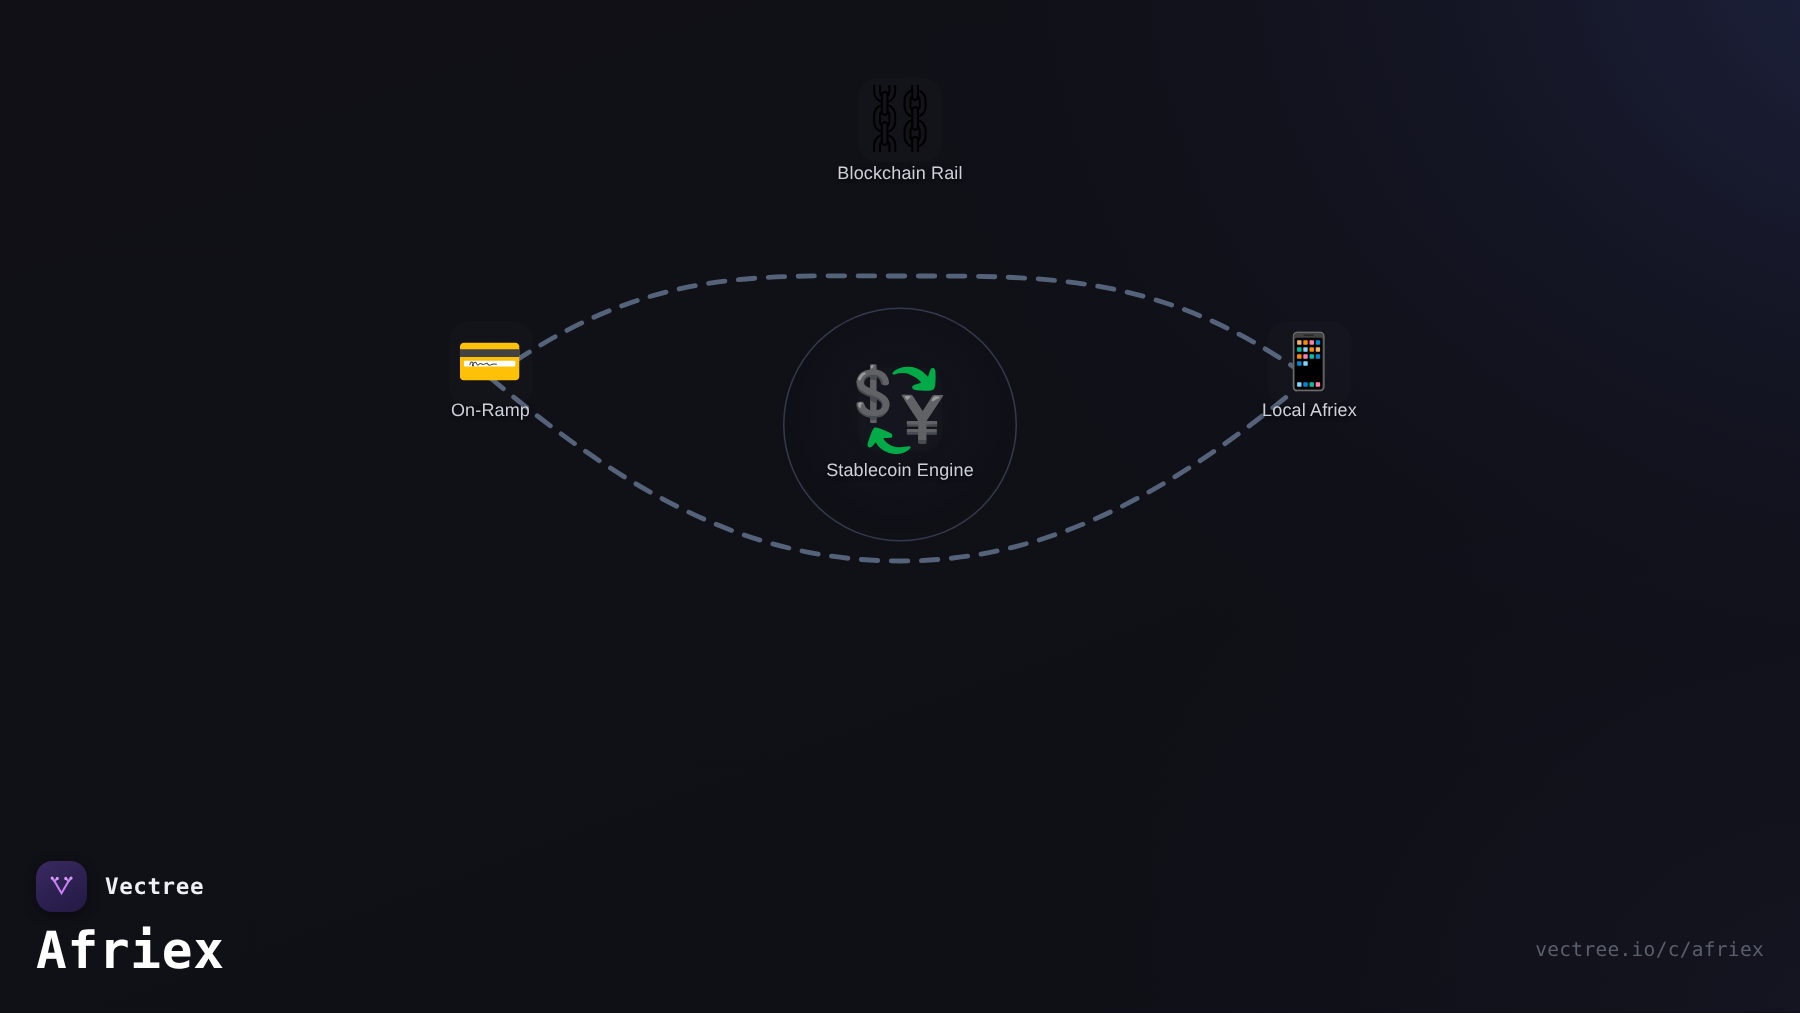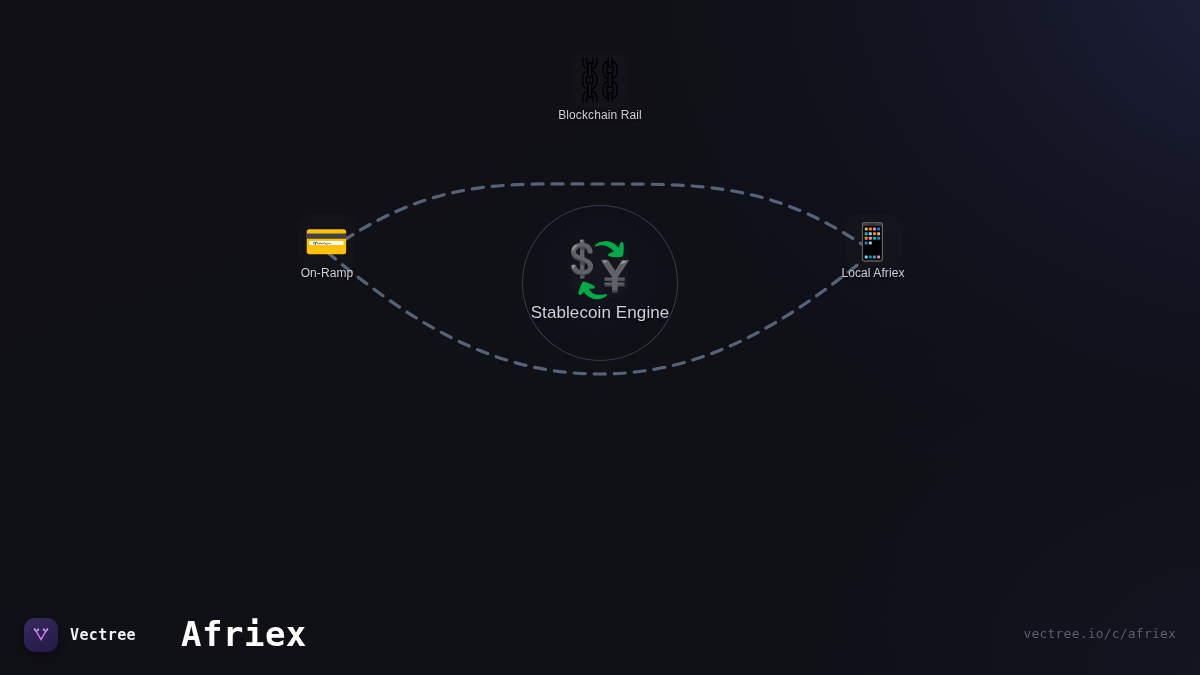--- a/index.html
+++ b/index.html
@@ -71,40 +71,40 @@
   #node-blockchain .glyph { font-size:44px; }
 
   #node-onramp { left:327px; top:252px; }
   #node-onramp .glyph { font-size:36px; }
 
   #node-payout { left:873px; top:252px; }
   #node-payout .glyph { font-size:36px; }
 
   #node-stablecoin { left:600px; top:283px; }
   #node-stablecoin .glyph { font-size:54px; }
-  #node-stablecoin .label { font-size:17px; }
+  #node-stablecoin .label { font-size:12px; }
 
   
   #hub-ring {
     position:absolute;
     left:600px; top:283px;
     width:156px; height:156px;
     margin-left:-78px; margin-top:-78px;
     border-radius:50%;
     border:1px solid rgba(120,142,180,0.34);
     background:radial-gradient(circle at 50% 45%, rgba(40,52,82,0.09) 0%, rgba(17,17,24,0) 72%);
     pointer-events:none;
   }
 
   
   #brand {
     position:absolute;
     left:24px; bottom:22px;
-    display:flex; 
-    gap:25px;
+    display:flex; flex-direction:column;
+    gap:9px;
   }
   #brand-row {
     display:flex; align-items:center; gap:12px;
   }
   #brand-logo {
     width:34px; height:34px;
     border-radius:11px;
     background:linear-gradient(150deg,#3a2a60 0%,#2b2050 55%,#241a44 100%);
     display:flex; align-items:center; justify-content:center;
     box-shadow:0 2px 8px rgba(0,0,0,0.45);
@@ -117,21 +117,20 @@
     color:#eef0f5;
     letter-spacing:0.4px;
   }
   #brand-title {
     font-family:"DejaVu Sans Mono", monospace;
     font-size:34px;
     font-weight:bold;
     color:#ffffff;
     letter-spacing:0.5px;
     line-height:1.05;
-    margin-left:20px;
   }
 
   #site-url {
     position:absolute;
     right:24px; bottom:34px;
     font-family:"DejaVu Sans Mono", monospace;
     font-size:13px;
     color:#595f6d;
     letter-spacing:0.2px;
     text-align:center;

